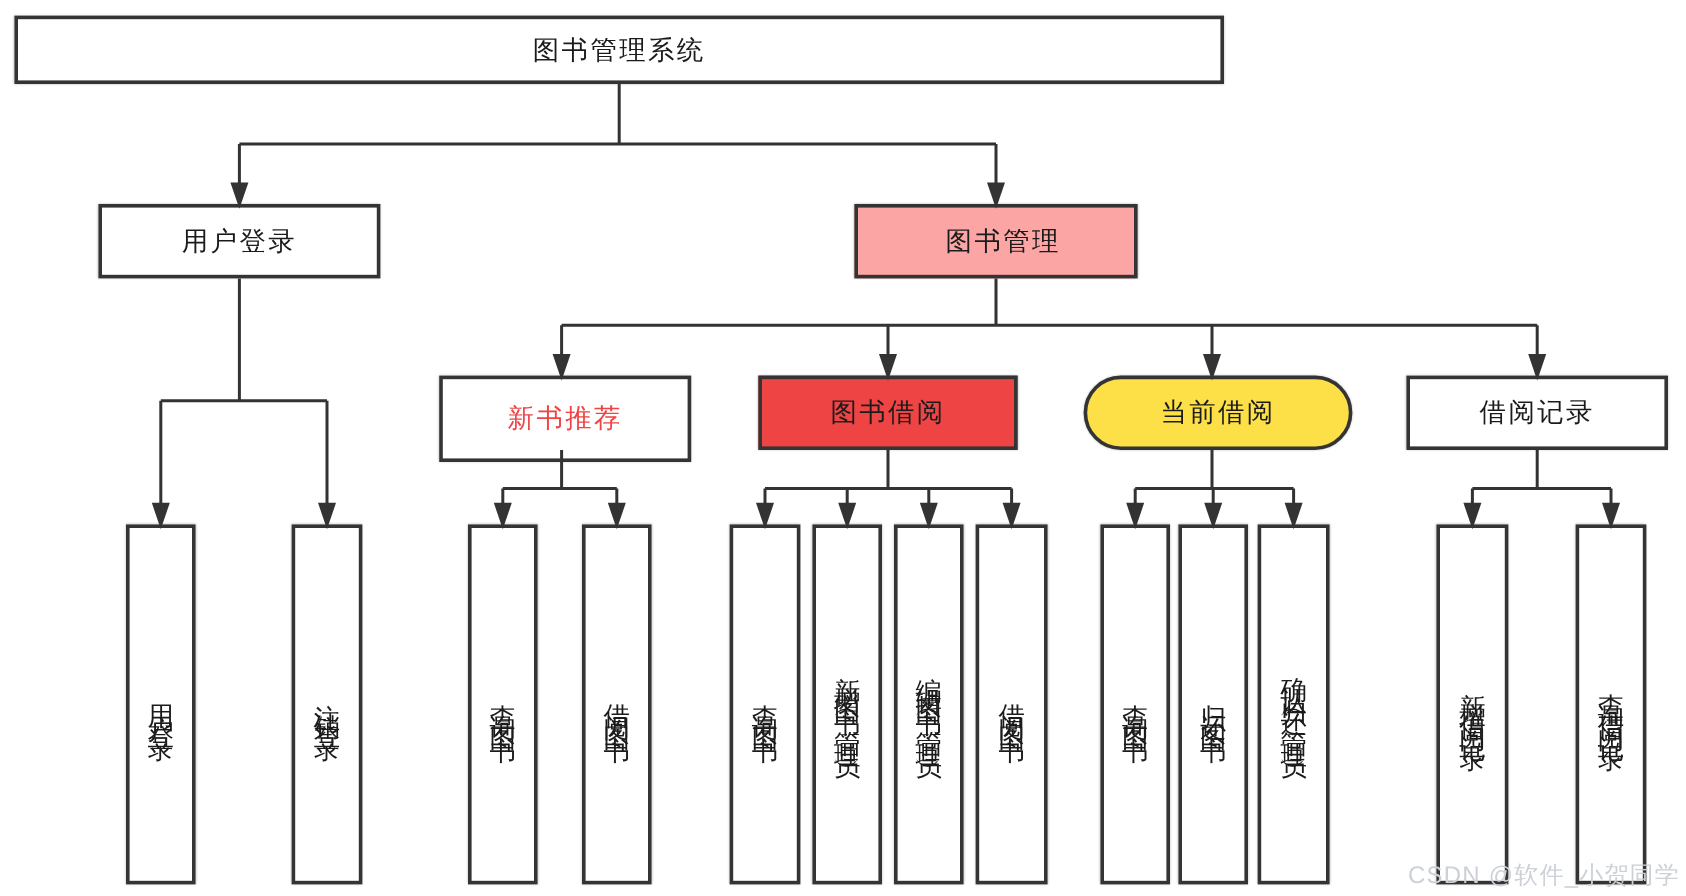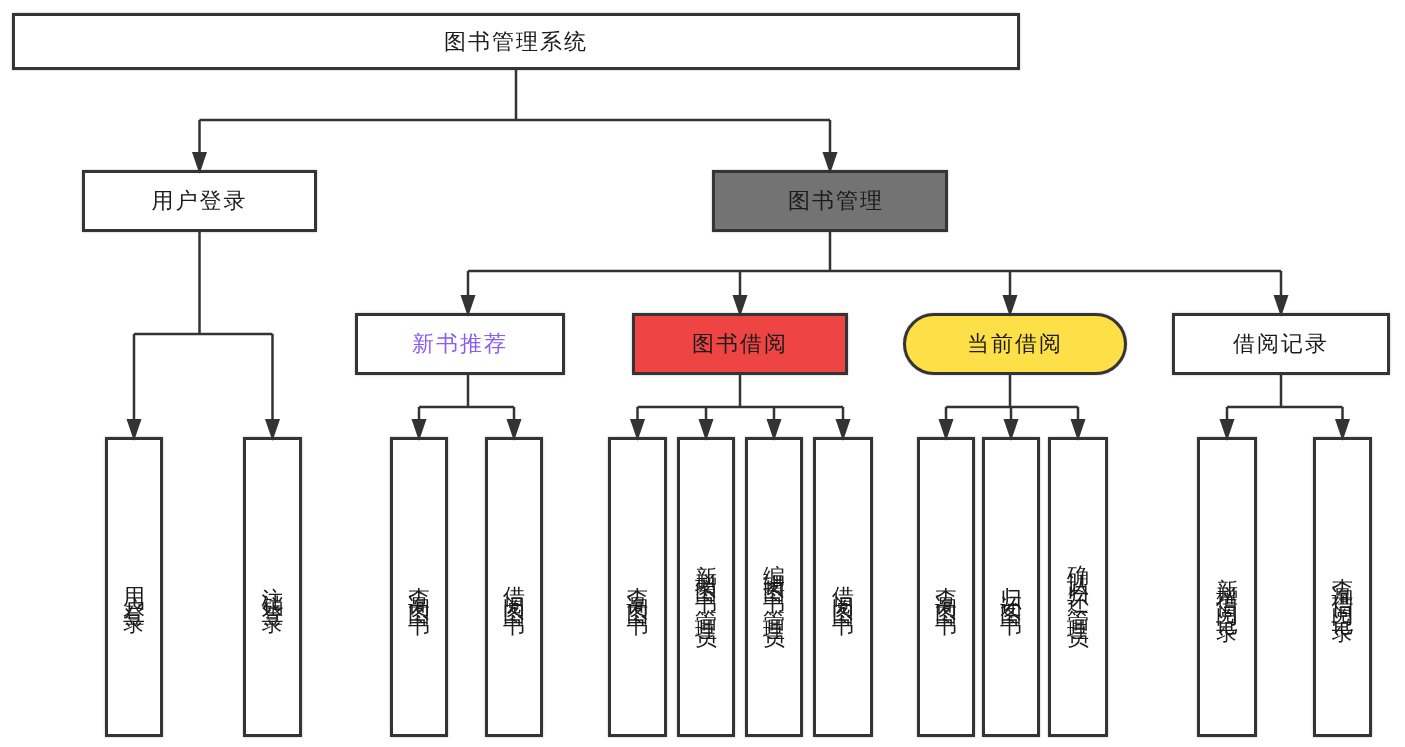--- a/index.html
+++ b/index.html
@@ -88,32 +88,33 @@
       <polygon points="938.5,419 953.5,419 946,441" fill="#333333"></polygon>
       <polygon points="1003.5,419 1018.5,419 1011,441" fill="#333333"></polygon>
       <polygon points="1070.5,419 1085.5,419 1078,441" fill="#333333"></polygon>
       <path d="M 1281 375 L 1281 407 M 1227 407 L 1342.5 407 M 1227 407 L 1227 422 M 1342.5 407 L 1342.5 422 " fill="none" stroke="#333333" stroke-width="2.5"></path>
       <polygon points="1219.5,419 1234.5,419 1227,441" fill="#333333"></polygon>
       <polygon points="1335,419 1350,419 1342.5,441" fill="#333333"></polygon>
     </svg>
   <div id="nodes-layer">
       <div class="node" style="left: 12px; top: 13px; width: 1008px; height: 57px; border-color: rgb(52, 52, 52); background: rgb(255, 255, 255); color: rgb(27, 27, 27);">图书管理系统</div>
       <div class="node" style="left: 82px; top: 170px; width: 235px; height: 62px; border-color: rgb(52, 52, 52); background: rgb(255, 255, 255); color: rgb(27, 27, 27);">用户登录</div>
-      <div class="node" style="left: 712px; top: 170px; width: 236px; height: 62px; border-color: rgb(52, 52, 52); background: #737373; color: rgb(27, 27, 27); padding-left: 12px;">图书管理</div>
-      <div class="node" style="left: 355px; top: 313px; width: 210px; height: 62px; border-color: rgb(52, 52, 52); background: rgb(255, 255, 255); color: #8b5cf6;">新书推荐</div>
+      <div class="node" style="left: 712px; top: 170px; width: 236px; height: 62px; border-color: rgb(52, 52, 52); background: #fca5a5; color: rgb(27, 27, 27); padding-left: 12px;">图书管理</div>
+      <div class="node" style="left: 366px; top: 313px; width: 210px; height: 72px; border-color: rgb(52, 52, 52); background: rgb(255, 255, 255); color: #ef4444;">新书推荐</div>
       <div class="node" style="left: 632px; top: 313px; width: 216px; height: 62px; border-color: rgb(52, 52, 52); background: #ef4444; color: rgb(27, 27, 27);">图书借阅</div>
       <div class="node" style="left: 903px; top: 313px; width: 224px; height: 62px; border-color: rgb(52, 52, 52); background: #fde047; color: rgb(27, 27, 27); border-radius: 31px;">当前借阅</div>
       <div class="node" style="left: 1172px; top: 313px; width: 218px; height: 62px; border-color: rgb(52, 52, 52); background: rgb(255, 255, 255); color: rgb(27, 27, 27);">借阅记录</div>
       <div class="node vertical" style="left: 105px; top: 437px; width: 58px; height: 300px; border-color: rgb(52, 52, 52); background: rgb(255, 255, 255); color: rgb(27, 27, 27);">用户登录</div>
       <div class="node vertical" style="left: 243px; top: 437px; width: 59px; height: 300px; border-color: rgb(52, 52, 52); background: rgb(255, 255, 255); color: rgb(27, 27, 27);">注销登录</div>
       <div class="node vertical" style="left: 390px; top: 437px; width: 58px; height: 300px; border-color: rgb(52, 52, 52); background: rgb(255, 255, 255); color: rgb(27, 27, 27);">查询图书</div>
       <div class="node vertical" style="left: 485px; top: 437px; width: 58px; height: 300px; border-color: rgb(52, 52, 52); background: rgb(255, 255, 255); color: rgb(27, 27, 27);">借阅图书</div>
       <div class="node vertical" style="left: 608px; top: 437px; width: 59px; height: 300px; border-color: rgb(52, 52, 52); background: rgb(255, 255, 255); color: rgb(27, 27, 27);">查询图书</div>
       <div class="node vertical" style="left: 677px; top: 437px; width: 58px; height: 300px; border-color: rgb(52, 52, 52); background: rgb(255, 255, 255); color: rgb(27, 27, 27);">新增图书（管理员）</div>
       <div class="node vertical" style="left: 745px; top: 437px; width: 58px; height: 300px; border-color: rgb(52, 52, 52); background: rgb(255, 255, 255); color: rgb(27, 27, 27);">编辑图书（管理员）</div>
       <div class="node vertical" style="left: 813px; top: 437px; width: 60px; height: 300px; border-color: rgb(52, 52, 52); background: rgb(255, 255, 255); color: rgb(27, 27, 27);">借阅图书</div>
       <div class="node vertical" style="left: 917px; top: 437px; width: 58px; height: 300px; border-color: rgb(52, 52, 52); background: rgb(255, 255, 255); color: rgb(27, 27, 27);">查询图书</div>
       <div class="node vertical" style="left: 982px; top: 437px; width: 58px; height: 300px; border-color: rgb(52, 52, 52); background: rgb(255, 255, 255); color: rgb(27, 27, 27);">归还图书</div>
       <div class="node vertical" style="left: 1048px; top: 437px; width: 60px; height: 300px; border-color: rgb(52, 52, 52); background: rgb(255, 255, 255); color: rgb(27, 27, 27);">确认归还（管理员）</div>
       <div class="node vertical" style="left: 1197px; top: 437px; width: 60px; height: 300px; border-color: rgb(52, 52, 52); background: rgb(255, 255, 255); color: rgb(27, 27, 27);">新增借阅记录</div>
       <div class="node vertical" style="left: 1313px; top: 437px; width: 59px; height: 300px; border-color: rgb(52, 52, 52); background: rgb(255, 255, 255); color: rgb(27, 27, 27);">查询借阅记录</div>
     </div>
+  <div class="watermark" style="color: rgb(204, 209, 215);">CSDN @软件_小贺同学</div>
 </div>
 
 </body></html>

